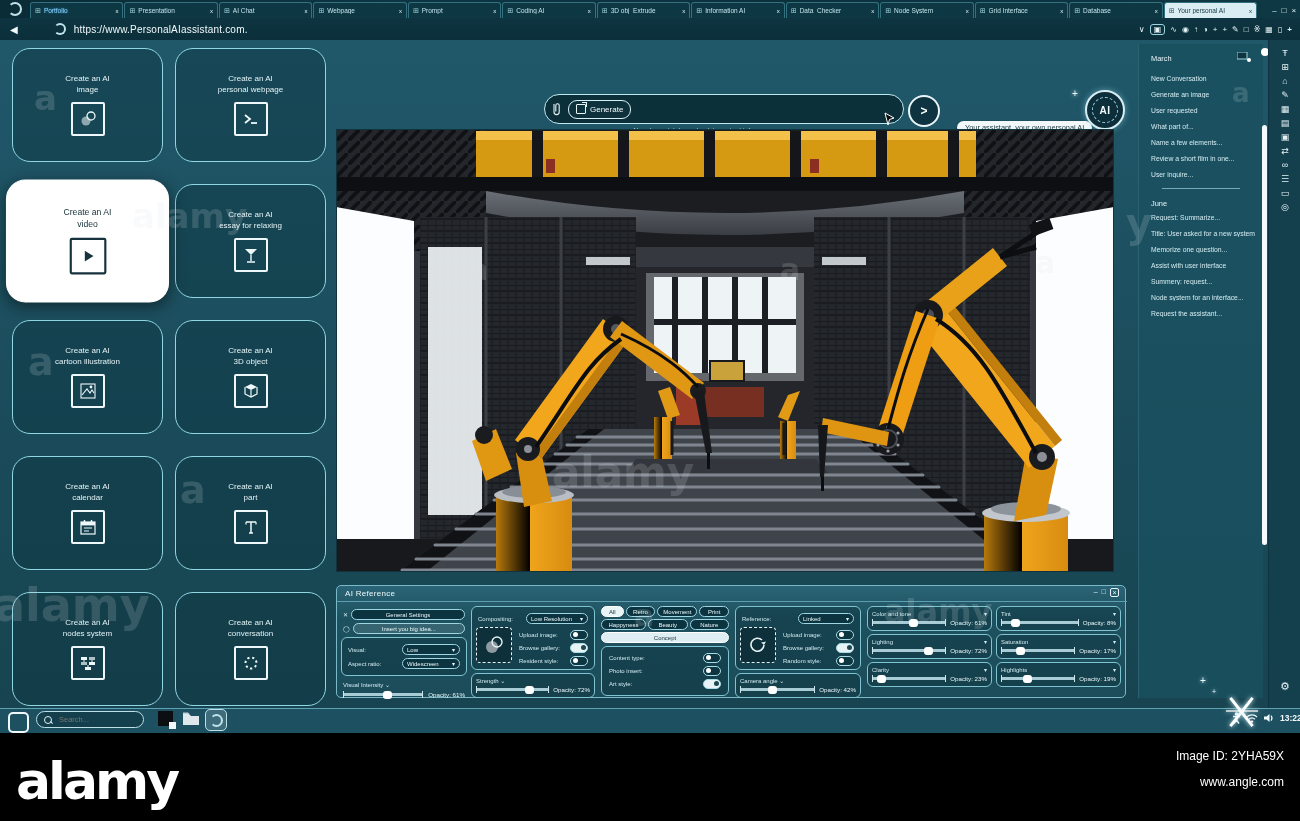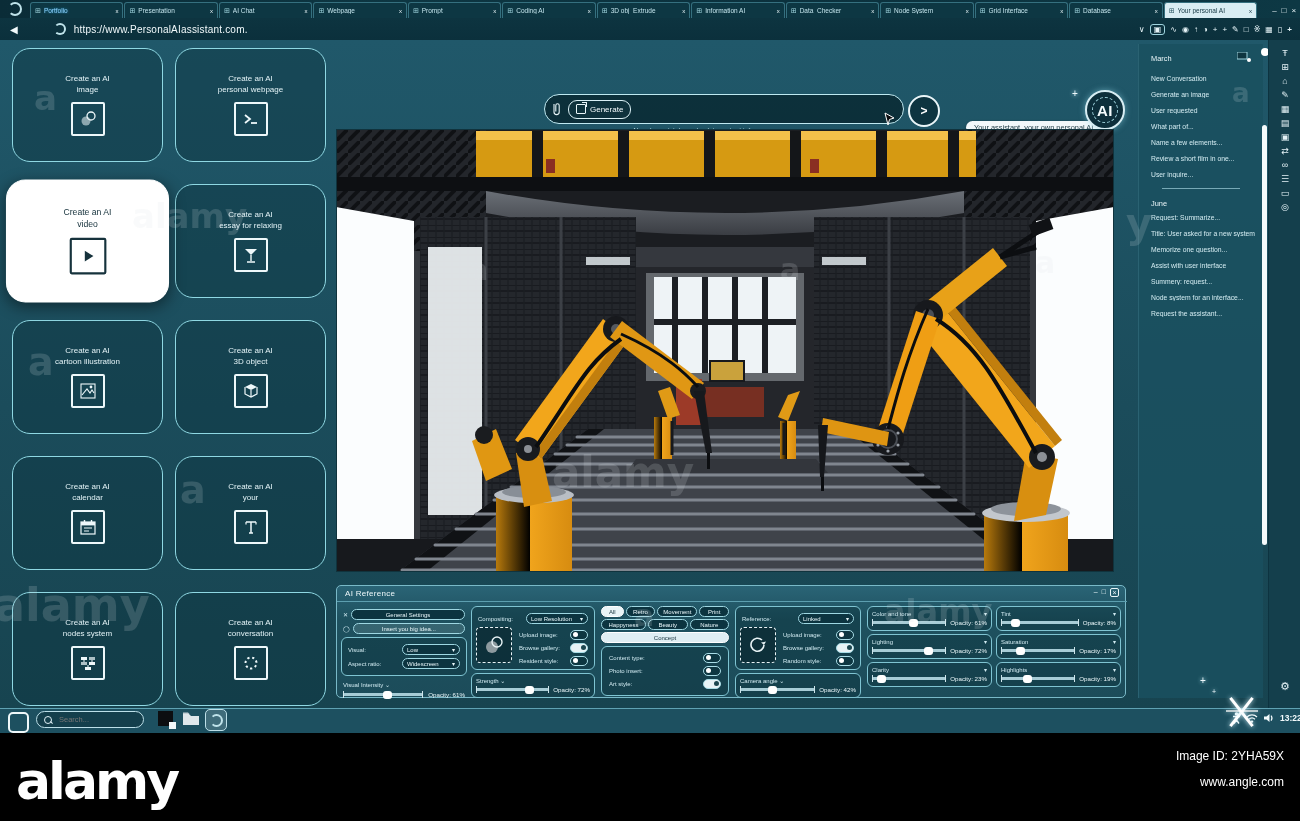--- a/index.html
+++ b/index.html
@@ -33,23 +33,23 @@
   .card.active .cframe{color:#16323c;}
   .cframe svg{display:block;}
   
   #promptbar{left:544px;top:54px;width:360px;height:30px;border:1px solid #bfe9f1;border-radius:15px;background:rgba(8,37,46,.78);display:flex;align-items:center;padding:0 6px;box-sizing:border-box;color:#eef8fb;}
   #ptext{flex:1;font-size:7.6px;line-height:1.45;color:#f2fafc;}
   #genbtn{flex:0 0 auto;display:flex;align-items:center;gap:4px;border:1px solid #d9eff4;border-radius:9px;height:17px;padding:0 7px;font-size:8px;color:#f4fbfd;background:rgba(16,51,62,.6);}
   .genic{width:8px;height:8px;border:1px solid #e8f5f8;border-radius:1px;position:relative;}
   .genic::after{content:"";position:absolute;right:-2px;top:-3px;width:4px;height:4px;border-top:1px solid #e8f5f8;border-right:1px solid #e8f5f8;}
   #arrowbtn{left:908px;top:55px;width:28px;height:28px;border-radius:50%;border:2px solid #e9f5f8;background:#0d3짜440;background:#0d3440;color:#fff;display:flex;align-items:center;justify-content:center;font-size:12px;font-weight:bold;}
   #disclaimer{left:544px;top:87px;width:300px;text-align:center;font-size:6.8px;color:#b6d8df;}
-  #tooltip{left:957px;top:81px;height:13px;border-radius:7px;background:#f2f8fa;color:#1c3a44;font-size:7.4px;display:flex;align-items:center;padding:0 8px;box-shadow:0 1px 3px rgba(0,0,0,.4);margin-left:9px;}
+  #tooltip{left:957px;top:81px;height:13px;border-radius:7px;background:#f2f8fa;color:#1c3a44;font-size:7.4px;display:flex;align-items:center;padding:0 8px;box-shadow:0 1px 3px rgba(0,0,0,.4);}
   #aibadge{left:1085px;top:50px;width:36px;height:36px;border-radius:50%;background:#0d2f3b;border:2px solid #d7edf3;box-shadow:0 0 6px rgba(160,230,245,.5);display:flex;align-items:center;justify-content:center;}
-  #aibadge .inner{width:24px;height:24px;border-radius:50%;border:1px dashed #9fd4de;display:flex;align-items:center;justify-content:center;color:#f4fbfd;font-size:15px;font-weight:bold;letter-spacing:.5px;}
+  #aibadge .inner{width:24px;height:24px;border-radius:50%;border:1px dashed #9fd4de;display:flex;align-items:center;justify-content:center;color:#f4fbfd;font-size:10px;font-weight:bold;letter-spacing:.5px;}
   .sparkplus{color:#eef8fb;font-size:10px;text-shadow:0 0 4px #bfeef8;}
   
   #videoframe{left:336px;top:89px;width:778px;height:443px;background:#2c2f35;}
   
   #settings{left:336px;top:545px;width:790px;height:113px;border:1px solid #79b9c8;border-radius:5px;background:linear-gradient(#2a6476,#1e515f 30%,#1c4c5a);box-sizing:border-box;}
   #set-title{position:absolute;left:8px;top:3px;font-size:8px;color:#eef8fa;letter-spacing:.3px;}
   #set-ctl{position:absolute;right:6px;top:2px;display:flex;gap:4px;color:#eaf6f9;font-size:7px;}
   .sec{position:absolute;top:20px;height:88px;}
   .sbox{border:1px solid #7fc4d2;border-radius:6px;background:rgba(8,42,53,.35);box-sizing:border-box;}
   .lb{font-size:6px;color:#cfe9f0;white-space:nowrap;}
@@ -265,21 +265,21 @@
         <div class="cframe">
             <svg width="20" height="20" viewBox="0 0 20 20">
               <rect x="3" y="5" width="14" height="12" fill="none" stroke="currentColor" stroke-width="1.2"></rect>
               <rect x="3" y="5" width="14" height="3.4" fill="currentColor"></rect>
               <path d="M6.5 3 V6 M13.5 3 V6" stroke="currentColor" stroke-width="1.4"></path>
               <path d="M6 11 H14 M6 14 H11" stroke="currentColor" stroke-width="1"></path>
             </svg>
           </div>
       </div>
       <div class="card">
-        <div class="ctxt"><span>Create an AI</span><br><span>your</span></div>
+        <div class="ctxt"><span>Create an AI</span><br><span>part</span></div>
         <div class="cframe">
             <svg width="20" height="20" viewBox="0 0 20 20">
               <path d="M5 5 H15 M10 5 V16 M8 16 H12" fill="none" stroke="currentColor" stroke-width="1.5"></path>
               <path d="M5 5 V7.5 M15 5 V7.5" stroke="currentColor" stroke-width="1.2"></path>
             </svg>
           </div>
       </div>
       <div class="card">
         <div class="ctxt"><span>Create an AI</span><br><span>nodes system</span></div>
         <div class="cframe">

